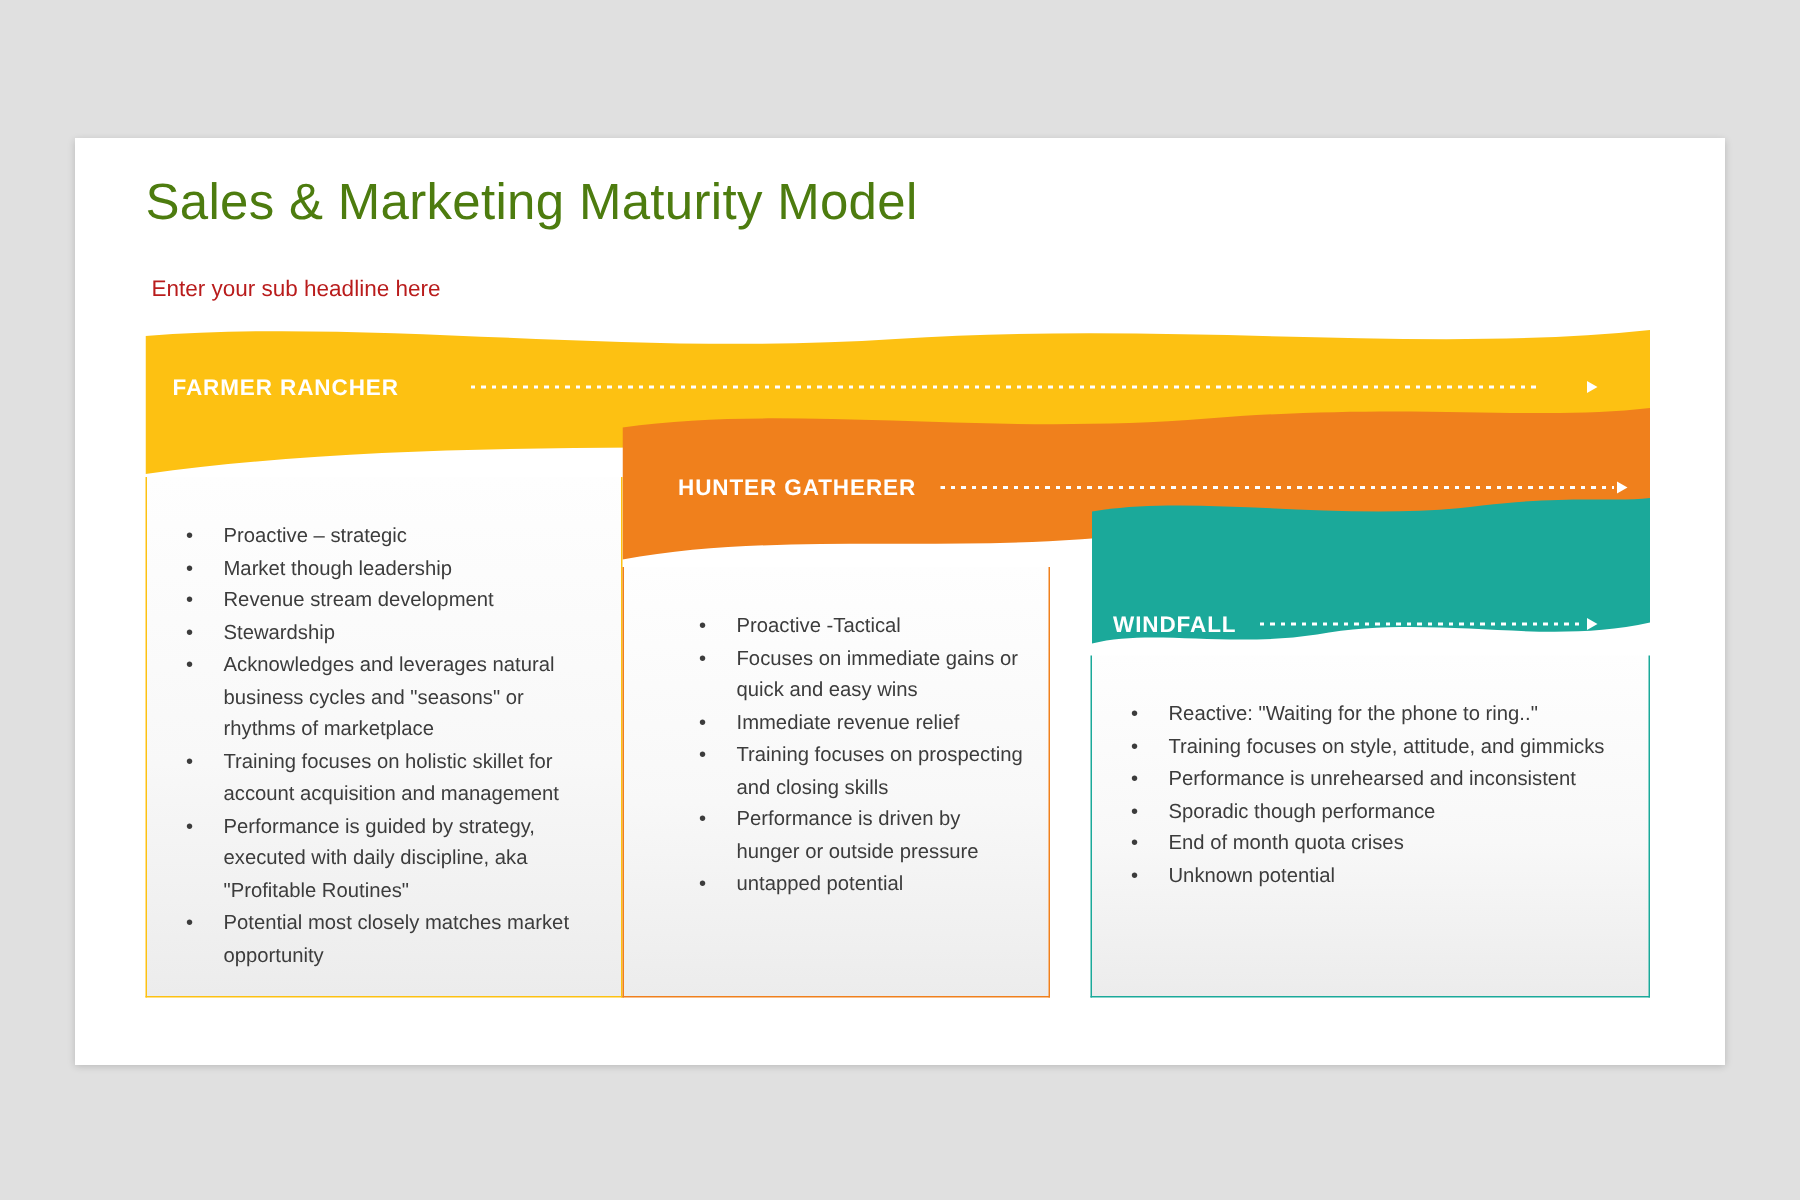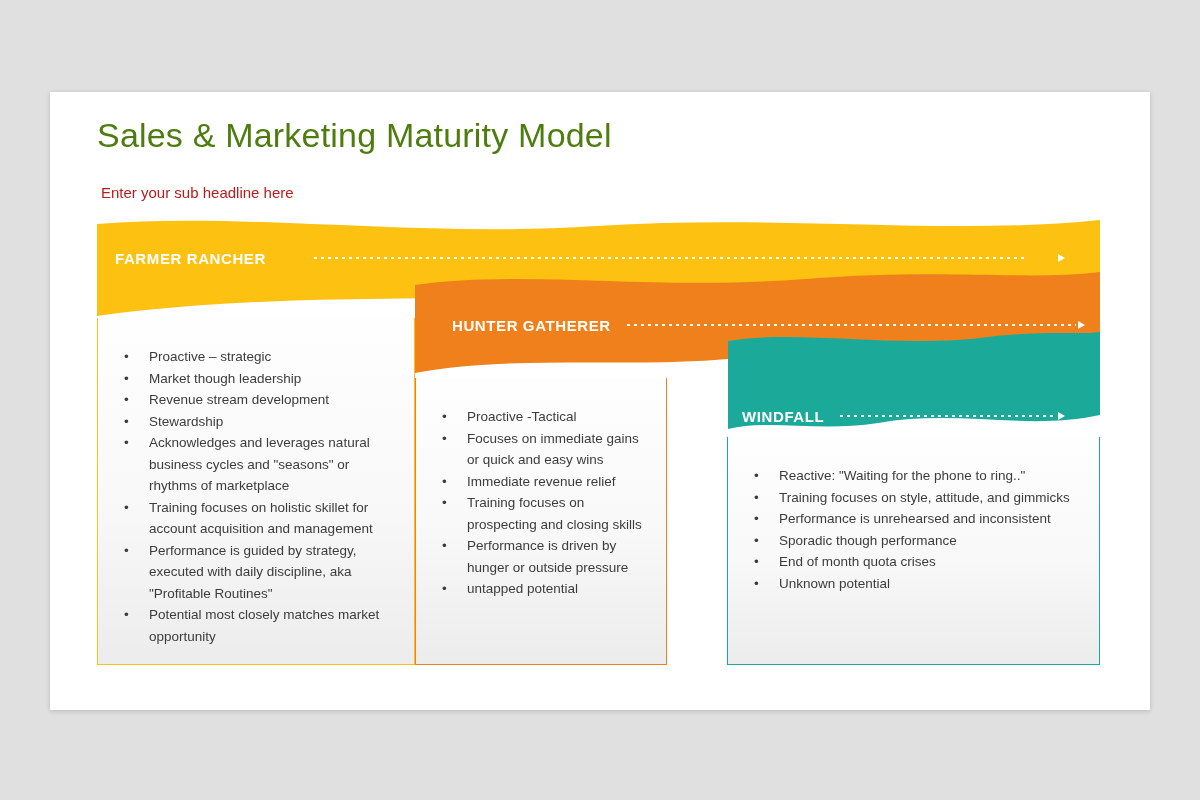--- a/index.html
+++ b/index.html
@@ -28,22 +28,22 @@
                   margin-right:16px; white-space:nowrap; }
   .dash-line { flex:1; height:2px;
                background-image:repeating-linear-gradient(90deg,#ffffff 0 3px, transparent 3px 7px); }
   .arrow-head { width:0; height:0; border-top:4px solid transparent; border-bottom:4px solid transparent;
                 border-left:7px solid #ffffff; margin-left:2px; }
 
   .col { position:absolute; box-sizing:border-box; z-index:0;
          background:linear-gradient(180deg,#fefefe 0%, #f8f8f8 55%, #ececec 100%); }
   .col-farmer   { left:47px;  top:226px; width:318px; height:347px;
                   border:1px solid var(--c-farmer,#fdc112); border-top:none; }
-  .col-hunter   { left:365px; top:286px; width:252px; height:287px;
-                  border:1px solid var(--c-hunter,#f0801c); border-top:none; }
+  .col-hunter   { left:365px; top:286px; width:285px; height:287px;
+                  border:1px solid var(--c-hunter,#f0801c); border-top:none;padding-left:24px; }
   .col-windfall { left:677px; top:345px; width:373px; height:228px;
                   border:1px solid var(--c-windfall,#1ba99a); border-top:none; }
 
   .col ul { margin:0; padding:28px 14px 0 24px; list-style:none; }
   .col li { position:relative; padding-left:27px; font-size:13.5px; line-height:21.5px; color:#3c3c3c; }
   .col li::before { content:"\2022"; position:absolute; left:2px; color:#3c3c3c; }
 </style>
 </head>
 <body>
 

